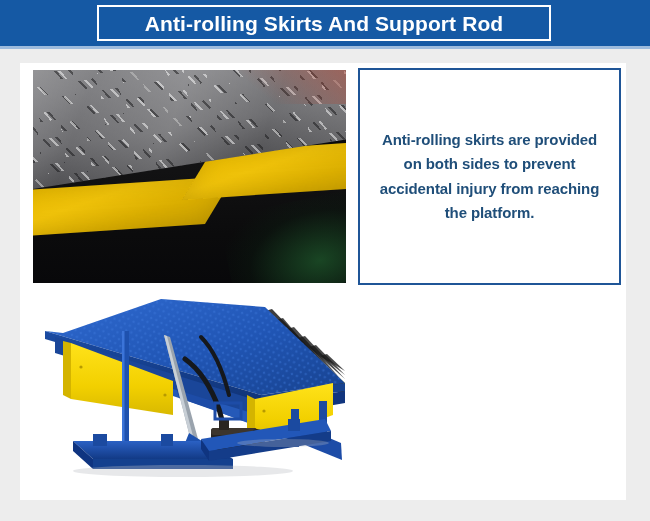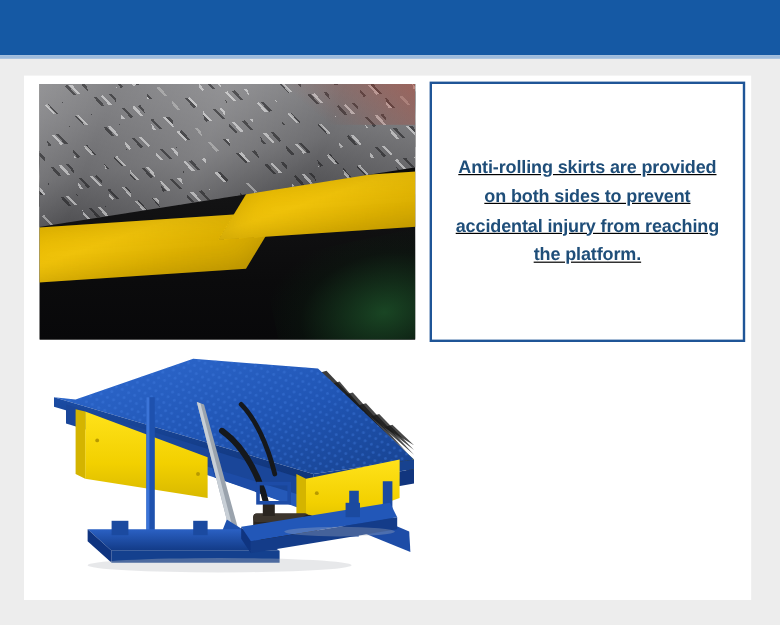--- a/index.html
+++ b/index.html
@@ -183,21 +183,20 @@
 
   
   .text-panel {
     position: absolute;
     border: 2px solid #1f5597;
     box-sizing: border-box;
     background: #ffffff;
     display: flex;
     align-items: center;
     justify-content: center;
-    text-decoration: underline;
   }
   .panel1 { left: 338px; top: 5px;   width: 263px; height: 217px; }
   .panel2 { left: 338px; top: 231px; width: 263px; height: 200px; }
 
   .panel-text {
     color: #1f4e79;
     font-size: 15px;
     font-weight: bold;
     line-height: 1.62;
     text-align: center;
@@ -205,20 +204,23 @@
     letter-spacing: -0.1px;
   }
 </style>
 </head>
 <body>
 
 <div class="page">
 
   <div class="header-bar"></div>
   <div class="header-underline"></div>
+  <div class="title-box">
+    <span class="title-text">Anti-rolling Skirts And Support Rod</span>
+  </div>
 
   <div class="card">
 
     <div class="photo1">
       <div class="p1-floor"></div>
       <div class="p1-stripe-a"></div>
       <div class="p1-stripe-b"></div>
       <div class="p1-green"></div>
       <div class="p1-edge"></div>
       <div class="p1-plate"></div>

